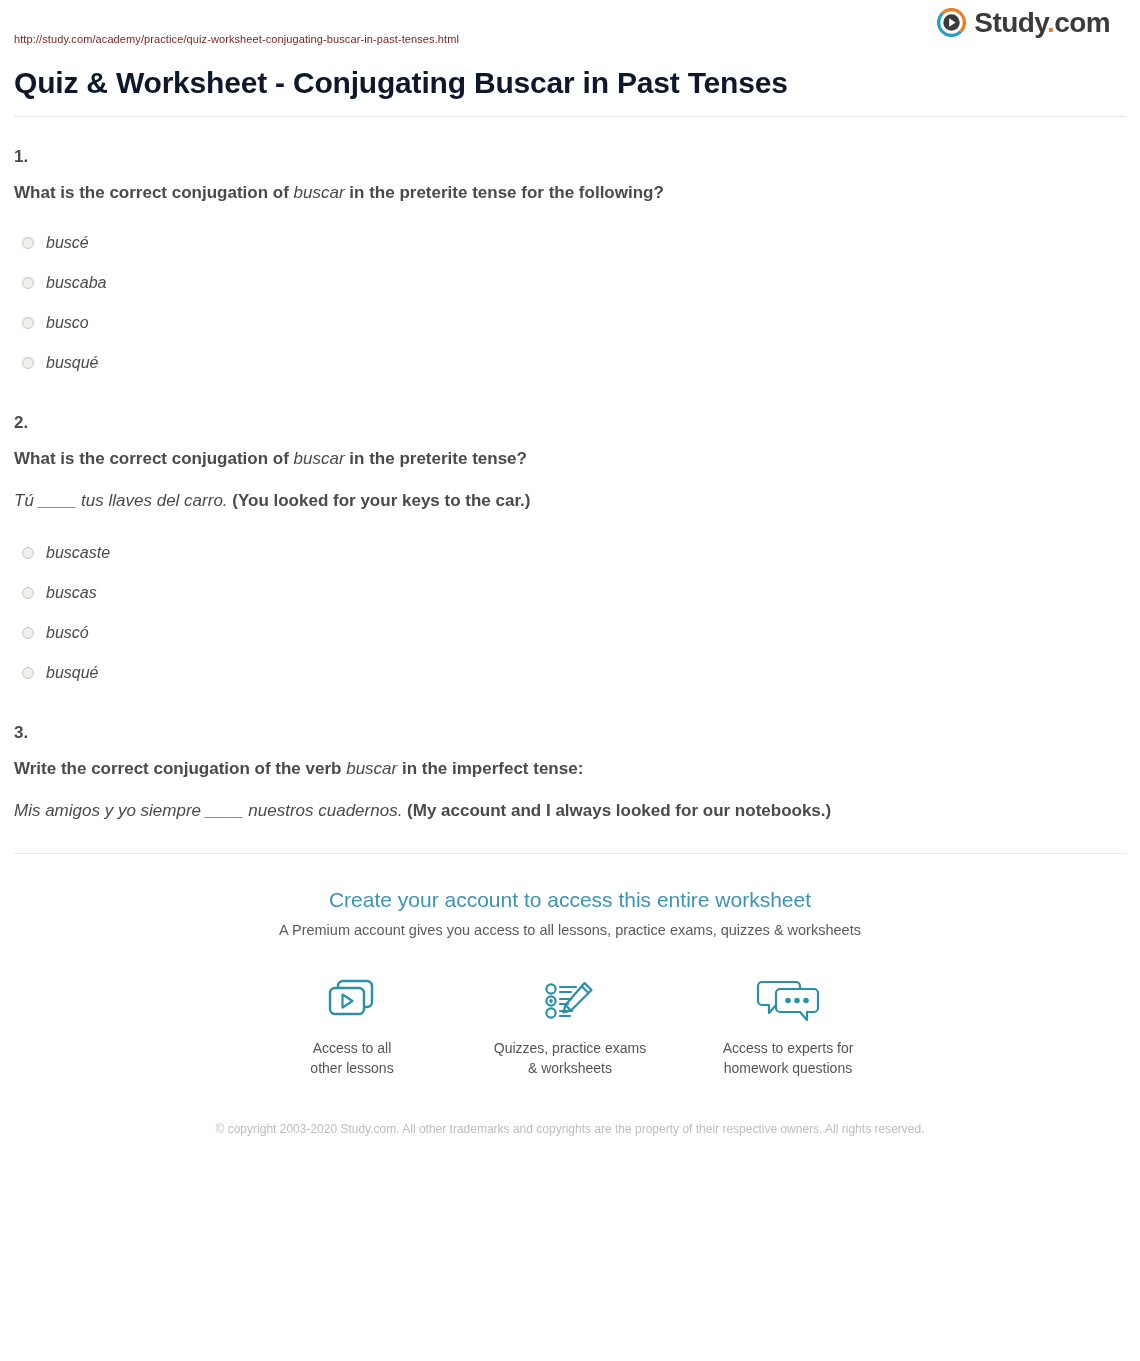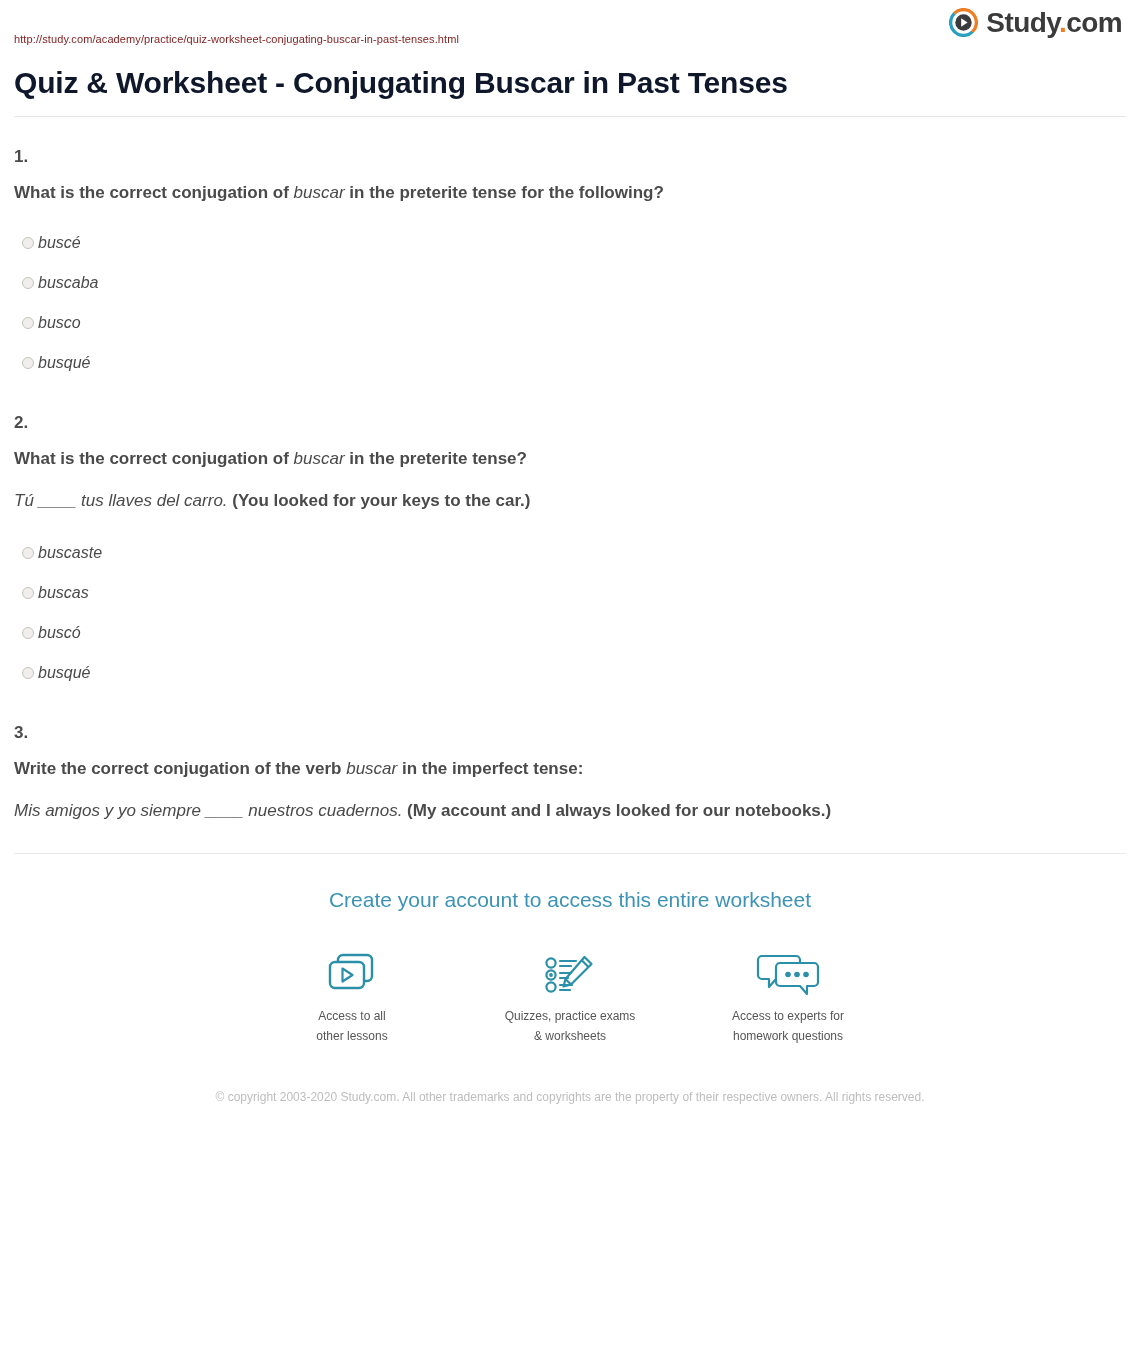--- a/index.html
+++ b/index.html
@@ -33,21 +33,21 @@
     font-size: 11px;
     color: #7f1d1d;
     letter-spacing: 0.1px;
     line-height: 16px;
     white-space: nowrap;
     margin-top: 20px;
   }
   .logo {
     position: absolute;
     top: 8px;
-    right: 18px;
+    right: 30px;
     display: flex;
     align-items: center;
     gap: 8px;
   }
   .logo-mark {
     width: 29px;
     height: 29px;
     flex: 0 0 29px;
     position: relative;
   }
@@ -119,21 +119,21 @@
   }
 
   .answers {
     margin: 0;
     padding: 0;
     list-style: none;
   }
   .answer {
     display: flex;
     align-items: center;
-    gap: 4px;
+    gap: 12px;
     height: 40px;
     padding-left: 8px;
     text-align: right;
   }
   .radio {
     width: 12px;
     height: 12px;
     flex: 0 0 12px;
     border-radius: 50%;
     border: 1px solid #c6c3bd;
@@ -182,21 +182,22 @@
     width: 218px;
     text-align: center;
   }
   .feature-icon {
     height: 62px;
     display: flex;
     align-items: center;
     justify-content: center;
   }
   .feature-text {
-    font-size: 12px;
+    margin-top: 6px;
+    font-size: 14px;
     color: #555555;
     line-height: 20px;
   }
 
   .copyright {
     margin: 42px auto 0 auto;
     width: 740px;
     text-align: center;
     font-size: 12px;
     color: #bdbdbd;
@@ -284,20 +285,21 @@
       <div class="q-prompt"><span>Write the correct conjugation of the verb </span><span class="em-verb">buscar</span><span> in the imperfect tense:</span></div>
       <div class="q-example"><span class="es">Mis amigos y yo siempre ____ nuestros cuadernos.</span><span class="en"> (My account and I always looked for our notebooks.)</span></div>
     </div>
 
   </div>
 
   <hr class="cta-divider">
 
   <div class="cta">
     <div class="cta-title">Create your account to access this entire worksheet</div>
+    <div class="cta-sub">A Premium account gives you access to all lessons, practice exams, quizzes &amp; worksheets</div>
 
     <div class="features">
 
       <div class="feature">
         <div class="feature-icon">
           <svg width="62" height="54" viewBox="0 0 62 54" aria-hidden="true">
             <rect x="17" y="7" width="34" height="26" rx="5" ry="5" fill="none" stroke="#2a8fa8" stroke-width="2.4"></rect>
             <rect x="9" y="14" width="34" height="26" rx="5" ry="5" fill="#ffffff" stroke="#2a8fa8" stroke-width="2.4"></rect>
             <path d="M21.5 20.5 L31.5 27 L21.5 33.5 Z" fill="none" stroke="#2a8fa8" stroke-width="2.2" stroke-linejoin="round"></path>
           </svg>

